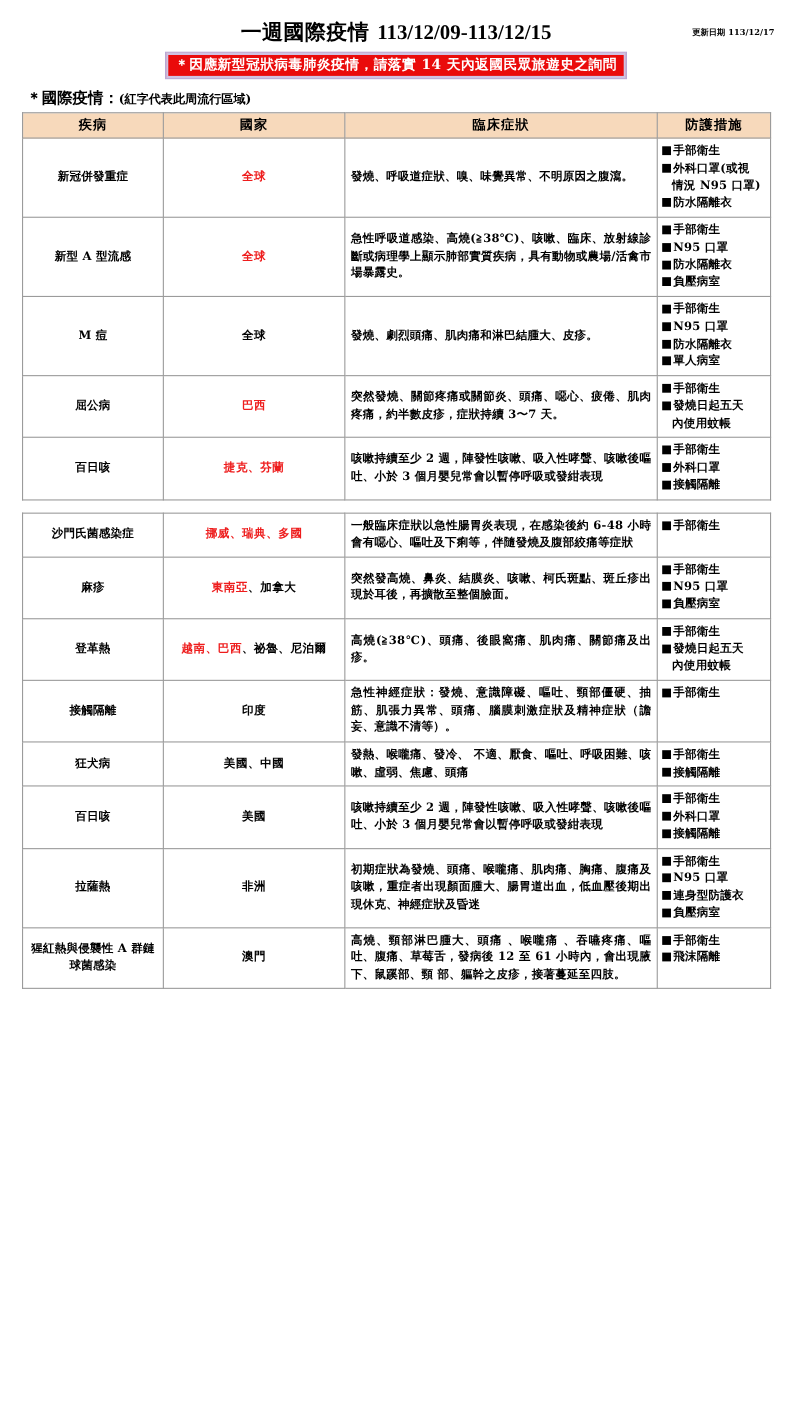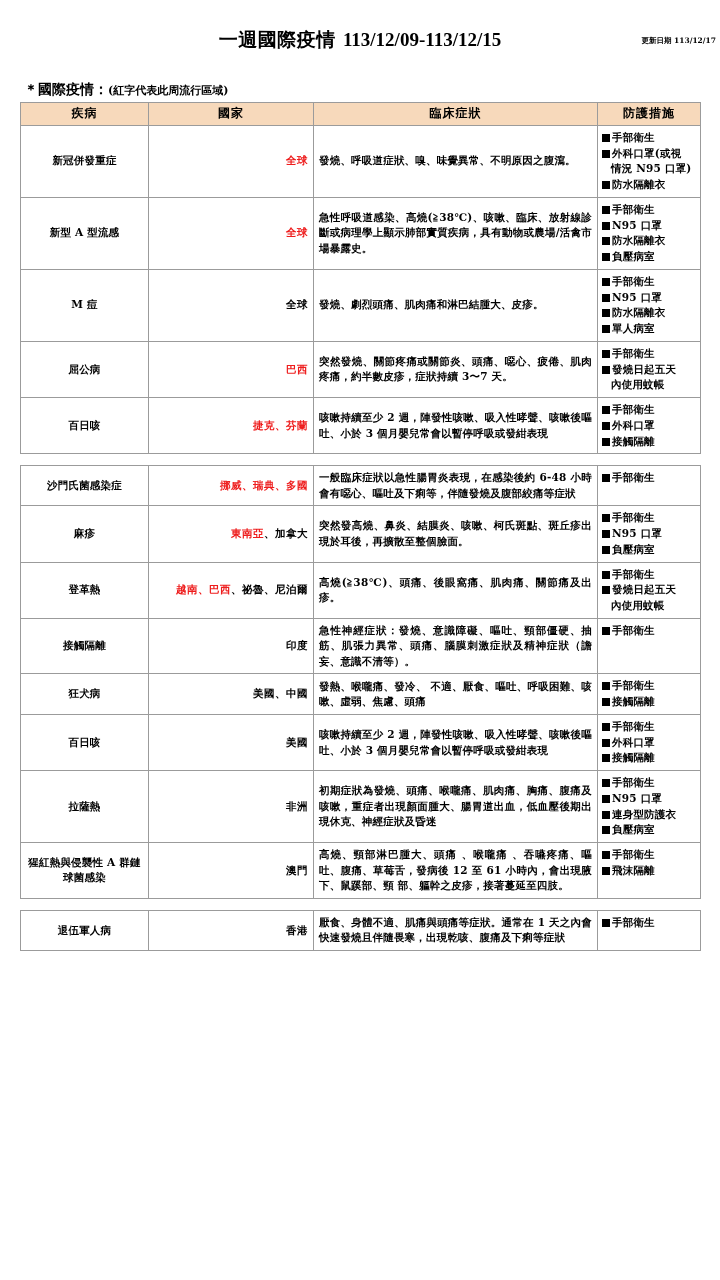--- a/index.html
+++ b/index.html
@@ -20,39 +20,39 @@
     width: 720px;
     height: 1280px;
     box-sizing: border-box;
     padding: 0;
   }
 
   
   .title-row {
     position: relative;
     height: 30px;
-    margin-top: 27px;
+    margin-top: 16px;
   }
   .doc-title {
     position: absolute;
     left: 0; right: 0;
     top: 0;
     text-align: center;
     font-size: 19px;
     font-weight: bold;
     letter-spacing: 0.5px;
     white-space: nowrap;
   }
   .doc-title .date-range {
     font-family: "Liberation Serif", "DejaVu Serif", serif;
     letter-spacing: 0px;
   }
   .update-stamp {
     position: absolute;
-    right: 4px;
+    right: 16px;
     top: 9px;
     font-size: 7.5px;
     font-weight: bold;
     letter-spacing: 0px;
     white-space: nowrap;
   }
 
   
   .notice-wrap {
     display: flex;
@@ -67,21 +67,21 @@
     letter-spacing: 0.4px;
     padding: 2px 6px 3px 6px;
     border: 2px solid #cfc2e2;
     outline: 1px solid #b9a8d4;
     white-space: nowrap;
     line-height: 1.15;
   }
 
   
   .section-label {
-    margin: 24px 0 3px 24px;
+    margin: 10px 0 3px 24px;
     font-size: 14px;
     font-weight: bold;
     white-space: nowrap;
   }
   .section-label .sub {
     font-size: 11px;
   }
 
   
   .epi-table {
@@ -114,21 +114,21 @@
     text-align: center;
     font-size: 12px;
     padding: 2px 4px;
     letter-spacing: 1px;
   }
   td.disease {
     text-align: center;
     letter-spacing: 0.2px;
   }
   td.country {
-    text-align: right;
+    text-align: center;
     letter-spacing: 0.5px;
   }
   td.symptom {
     text-align: justify;
     text-align-last: left;
     letter-spacing: 0.2px;
   }
   td.measure {
     vertical-align: top;
     padding: 4px 3px 4px 4px;
@@ -159,20 +159,23 @@
 <div class="page">
 
   <div class="title-row">
     <div class="doc-title">
       <span>一週國際疫情</span>
       <span class="date-range">113/12/09-113/12/15</span>
     </div>
     <div class="update-stamp">更新日期 113/12/17</div>
   </div>
 
+  <div class="notice-wrap">
+    <div class="notice-banner">＊因應新型冠狀病毒肺炎疫情，請落實 14 天內返國民眾旅遊史之詢問</div>
+  </div>
 
   <div class="section-label">
     <span>＊國際疫情：</span><span class="sub">(紅字代表此周流行區域)</span>
   </div>
 
   <div id="tables-host">
       <table class="epi-table">
         <colgroup>
           <col class="c-disease">
           <col class="c-country">
@@ -318,33 +321,15 @@
             <td class="disease">猩紅熱與侵襲性 A 群鏈球菌感染</td>
             <td class="country"><span>澳門</span></td>
             <td class="symptom">高燒、頸部淋巴腫大、頭痛 、喉嚨痛 、吞嚥疼痛、嘔吐、腹痛、草莓舌，發病後 12 至 61 小時內，會出現腋下、鼠蹊部、頸 部、軀幹之皮疹，接著蔓延至四肢。</td>
             <td class="measure">
               <div class="measure-line"><span class="bullet"></span><span>手部衛生</span></div>
               <div class="measure-line"><span class="bullet"></span><span>飛沫隔離</span></div>
             </td>
           </tr>
         </tbody>
       </table>
-      <table class="epi-table">
-        <colgroup>
-          <col class="c-disease">
-          <col class="c-country">
-          <col class="c-symptom">
-          <col class="c-measure">
-        </colgroup>
-        <tbody>
-          <tr>
-            <td class="disease">退伍軍人病</td>
-            <td class="country"><span>香港</span></td>
-            <td class="symptom">厭食、身體不適、肌痛與頭痛等症狀。通常在 1 天之內會快速發燒且伴隨畏寒，出現乾咳、腹痛及下痢等症狀</td>
-            <td class="measure">
-              <div class="measure-line"><span class="bullet"></span><span>手部衛生</span></div>
-            </td>
-          </tr>
-        </tbody>
-      </table>
     </div>
 
 </div>
 
 </body></html>

